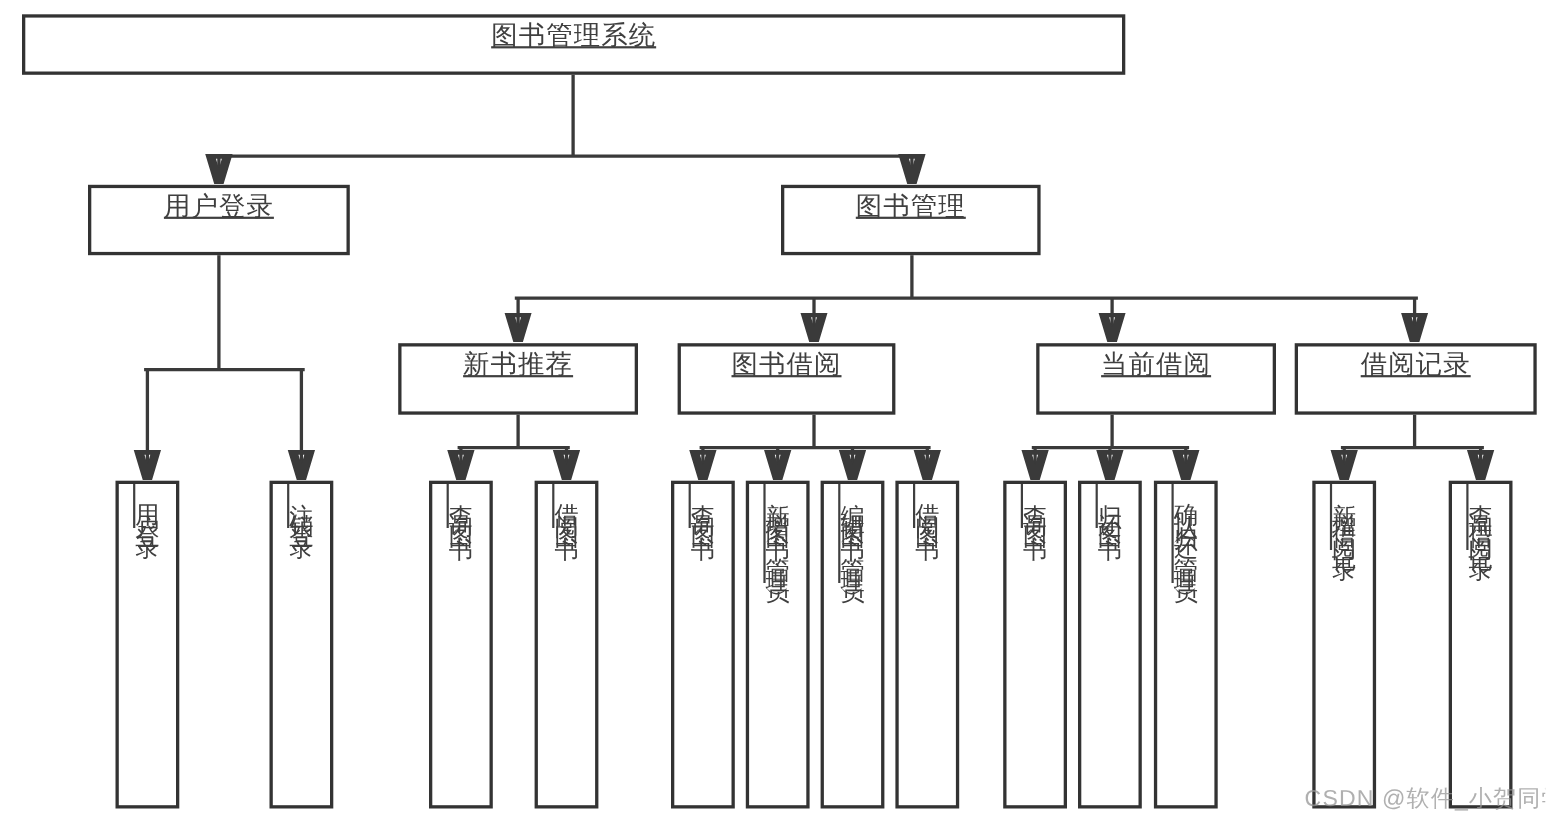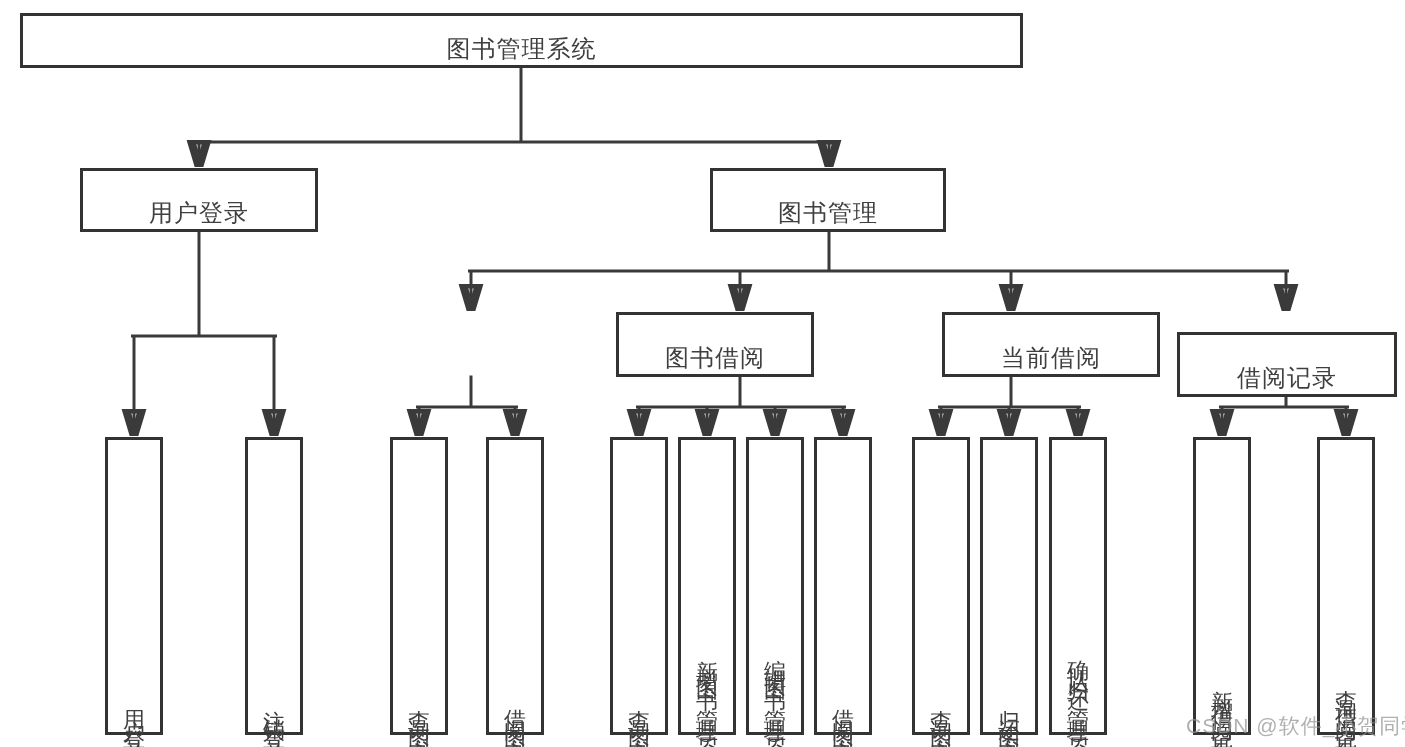--- a/index.html
+++ b/index.html
@@ -10,22 +10,23 @@
     font-family:"Liberation Sans","DejaVu Sans",sans-serif;
     overflow:hidden;
   }
   #wires{position:absolute;left:0;top:0;width:1405px;height:747px;}
   #wires line, #wires path{stroke:#3a3a3a;stroke-width:3;fill:none;}
   .box{
     position:absolute;
     box-sizing:border-box;
     border:3px solid #333333;
     background:#ffffff;
-    display:flex;align-items:flex-end;justify-content:center;
+    display:flex;align-items:flex-start;justify-content:center;
     color:#3f3f3f;
+    text-decoration:underline;
   }
   .box.h span{
     font-size:24px;letter-spacing:1px;color:#3f3f3f;white-space:nowrap;
   }
   .box.v span{
     writing-mode:vertical-rl;
     text-orientation:mixed;
     font-size:22px;
     letter-spacing:10px;
     color:#3f3f3f;
@@ -105,27 +106,30 @@
     <span>图书管理系统</span>
   </div>
 
   <div class="box h" style="left:80px;top:168px;width:238px;height:64px">
     <span>用户登录</span>
   </div>
   <div class="box h" style="left:710px;top:168px;width:236px;height:64px">
     <span>图书管理</span>
   </div>
 
+  <div class="box h" style="left:362px;top:312px;width:218px;height:65px">
+    <span>新书推荐</span>
+  </div>
   <div class="box h" style="left:616px;top:312px;width:198px;height:65px">
     <span>图书借阅</span>
   </div>
   <div class="box h" style="left:942px;top:312px;width:218px;height:65px">
     <span>当前借阅</span>
   </div>
-  <div class="box h" style="left:1177px;top:332px;width:220px;height:65px">
+  <div class="box h" style="left:1177px;top:312px;width:220px;height:65px">
     <span>借阅记录</span>
   </div>
 
   <div class="box v" style="left:105px;top:437px;width:58px;height:298px">
     <span>用户登录</span>
   </div>
   <div class="box v" style="left:245px;top:437px;width:58px;height:298px">
     <span>注销登录</span>
   </div>
 

